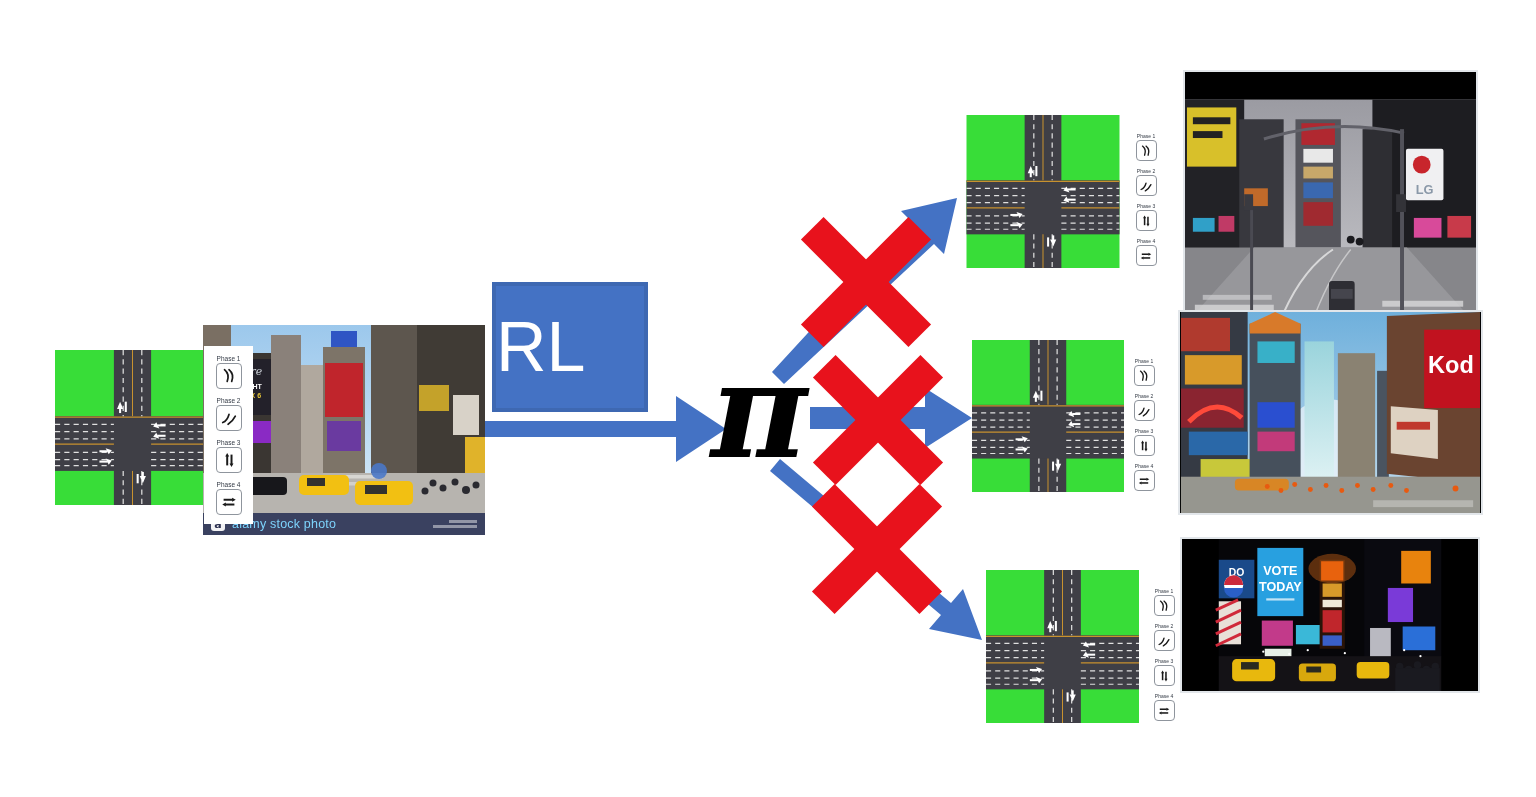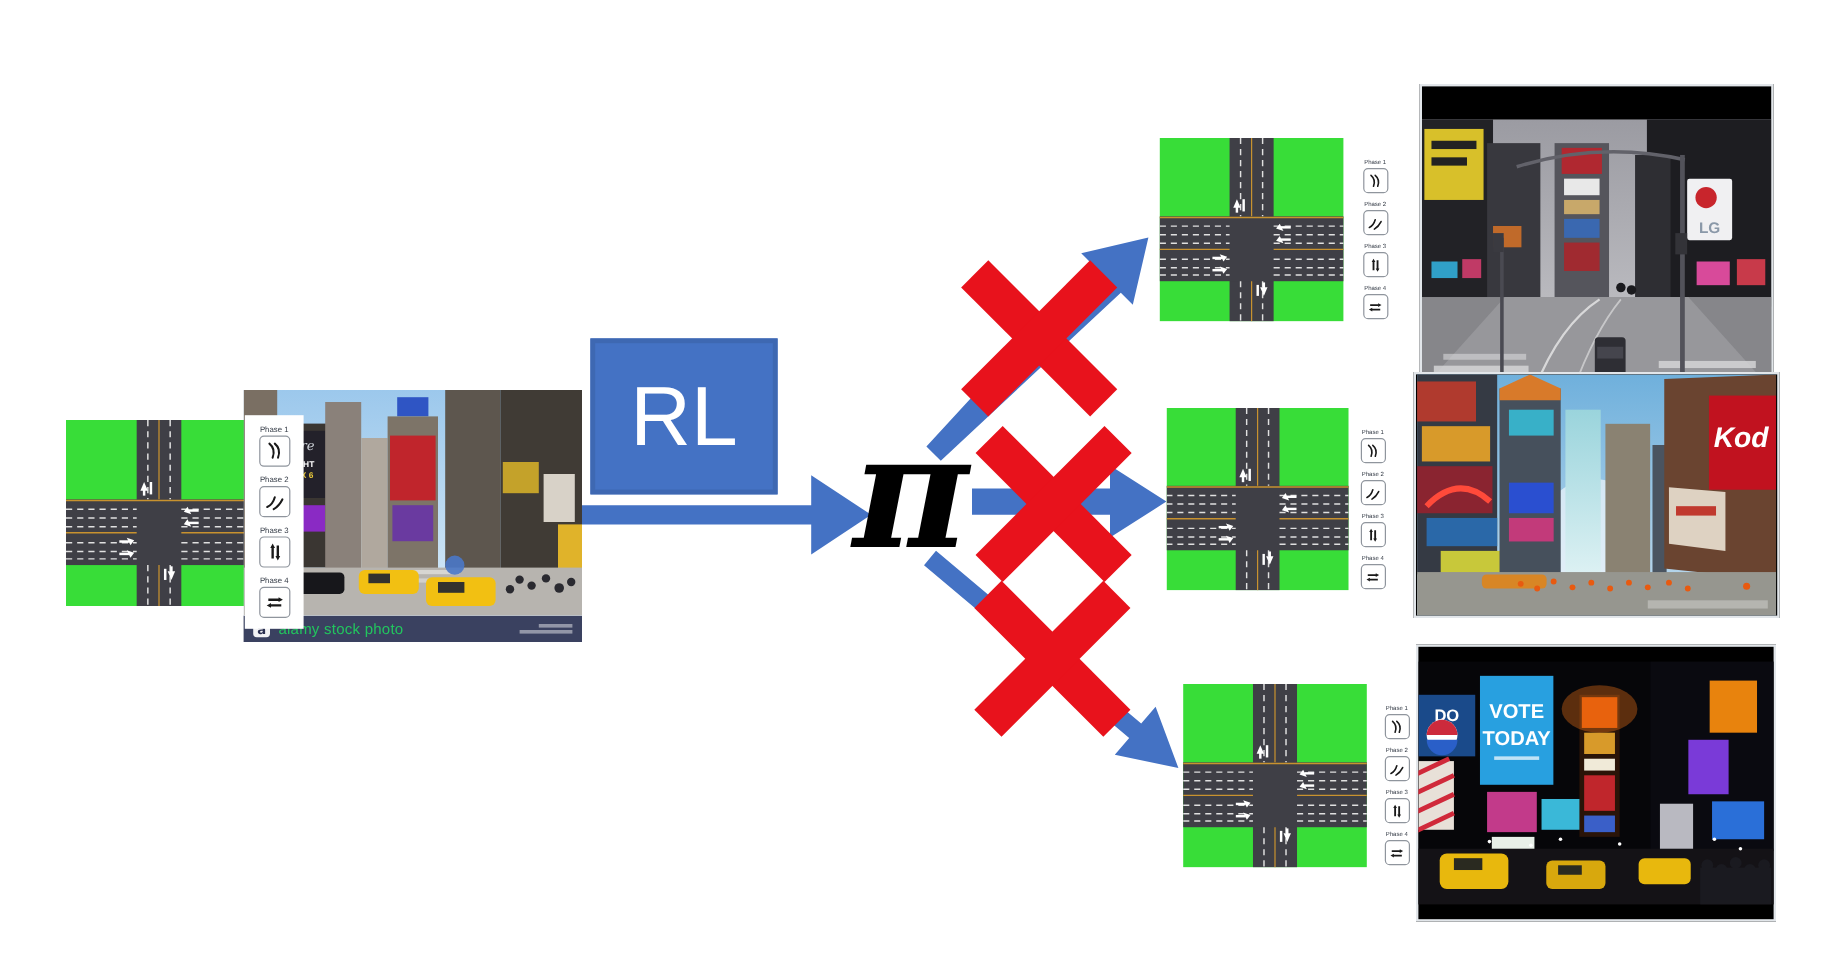--- a/index.html
+++ b/index.html
@@ -39,39 +39,39 @@
   #strip-mid {left:1126px;top:358px; width:36px;}
   #strip-bot {left:1146px;top:588px; width:36px;}
 
   
   #alamy-photo{left:203px;top:325px;width:282px;height:210px;}
   #alamy-photo svg{display:block;}
   #alamy-bar{width:282px;height:22px;background:#3A4160;display:flex;align-items:center;padding:0;}
   .alamy-logo{width:14px;height:14px;background:#f2f2f4;border-radius:3px;margin:0 7px 0 8px;
               display:flex;align-items:center;justify-content:center;
               color:#2b3050;font-weight:bold;font-size:11px;font-family:"DejaVu Sans",sans-serif;}
-  .alamy-caption{color:#22c55e;font-size:12.5px;letter-spacing:.2px;}
+  .alamy-caption{color:#7dd3fc;font-size:12.5px;letter-spacing:.2px;}
   .alamy-meta{margin-left:auto;margin-right:8px;display:flex;flex-direction:column;align-items:flex-end;gap:2px;}
   .alamy-meta i{display:block;height:3px;background:rgba(255,255,255,.45);}
 
   
   #rl-box{left:492px;top:282px;width:156px;height:130px;background:#4472C4;
           border:4px solid #3E68B2;box-sizing:border-box;
-          display:flex;align-items:center;justify-content:center;}
+          display:flex;align-items:center;justify-content:flex-start;}
   #rl-box span{color:#fff;font-size:70px;line-height:1;font-family:"Liberation Sans",sans-serif;}
 
   
   #pi{left:703px;top:338px;width:112px;height:145px;display:flex;align-items:center;justify-content:center;
       font-family:"DejaVu Serif",serif;font-style:italic;font-weight:bold;font-size:132px;color:#000;}
 
   
   .photo{border:2px solid #e2e6ea;box-sizing:border-box;background:#000;}
   #photo-dawn {left:1183px;top:70px; width:295px;height:284px;}
-  #photo-day  {left:1178px;top:310px;width:305px;height:205px;font-style:italic;}
-  #photo-night{left:1180px;top:537px;width:300px;height:231px;}
+  #photo-day  {left:1178px;top:310px;width:305px;height:205px;}
+  #photo-night{left:1180px;top:537px;width:300px;height:156px;}
   .photo svg{display:block;width:100%;height:100%;}
 </style>
 </head>
 <body>
 
 <svg width="0" height="0" style="position:absolute" aria-hidden="true">
   <defs>
     <linearGradient id="sky1" x1="0" y1="0" x2="0" y2="1">
       <stop offset="0" stop-color="#9cc8ec"></stop>
         <stop offset="1" stop-color="#d8ebf8"></stop>

